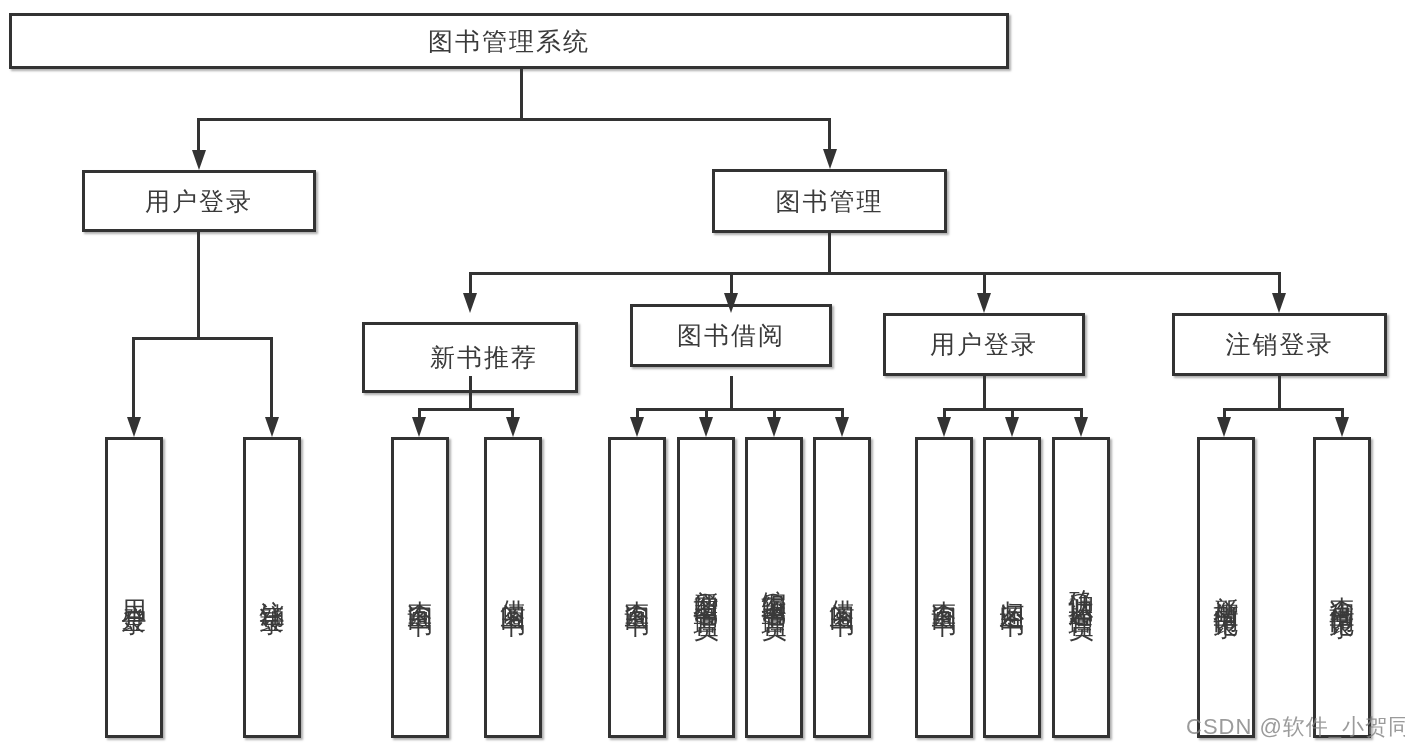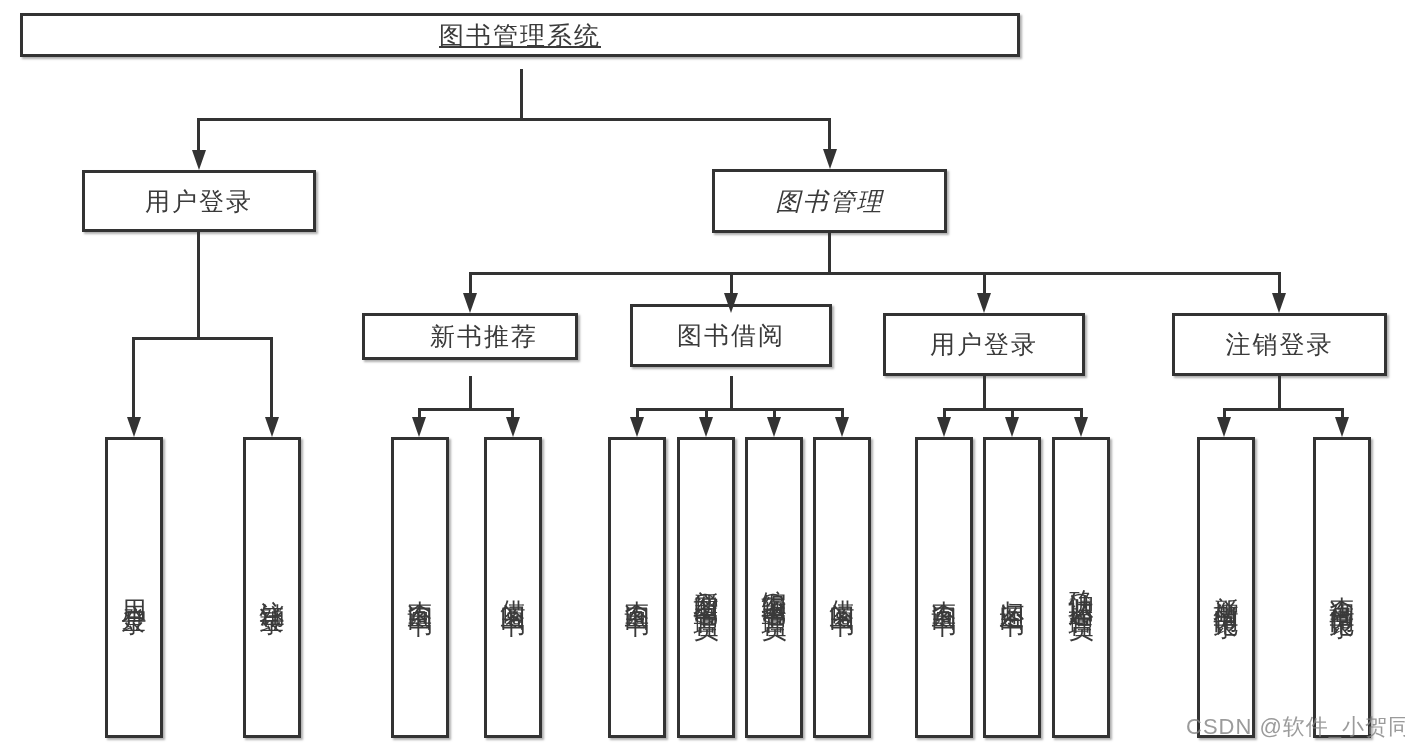--- a/index.html
+++ b/index.html
@@ -47,33 +47,33 @@
     font-size:22px;letter-spacing:1px;
     color:rgba(130,130,130,0.8);
     z-index:5;white-space:nowrap;
   }
 </style>
 </head>
 <body>
 
 <div id="stage">
 
-  <div class="hbox" style="left:20px;top:13px;width:1000px;height:44px;text-decoration:underline;">
+  <div class="hbox" style="left:9px;top:13px;width:1000px;height:56px;">
     <span>图书管理系统</span>
   </div>
 
   <div class="hbox" style="left:82px;top:170px;width:234px;height:62px;">
     <span>用户登录</span>
   </div>
 
-  <div class="hbox" style="left:712px;top:169px;width:235px;height:64px;font-style:italic;">
+  <div class="hbox" style="left:712px;top:169px;width:235px;height:64px;">
     <span>图书管理</span>
   </div>
 
-  <div class="hbox" style="left:362px;top:313px;width:216px;height:47px;padding-left:28px;">
+  <div class="hbox" style="left:362px;top:322px;width:216px;height:71px;padding-left:28px;">
     <span>新书推荐</span>
   </div>
 
   <div class="hbox" style="left:630px;top:304px;width:202px;height:63px;">
     <span>图书借阅</span>
   </div>
 
   <div class="hbox" style="left:883px;top:313px;width:202px;height:63px;">
     <span>用户登录</span>
   </div>

